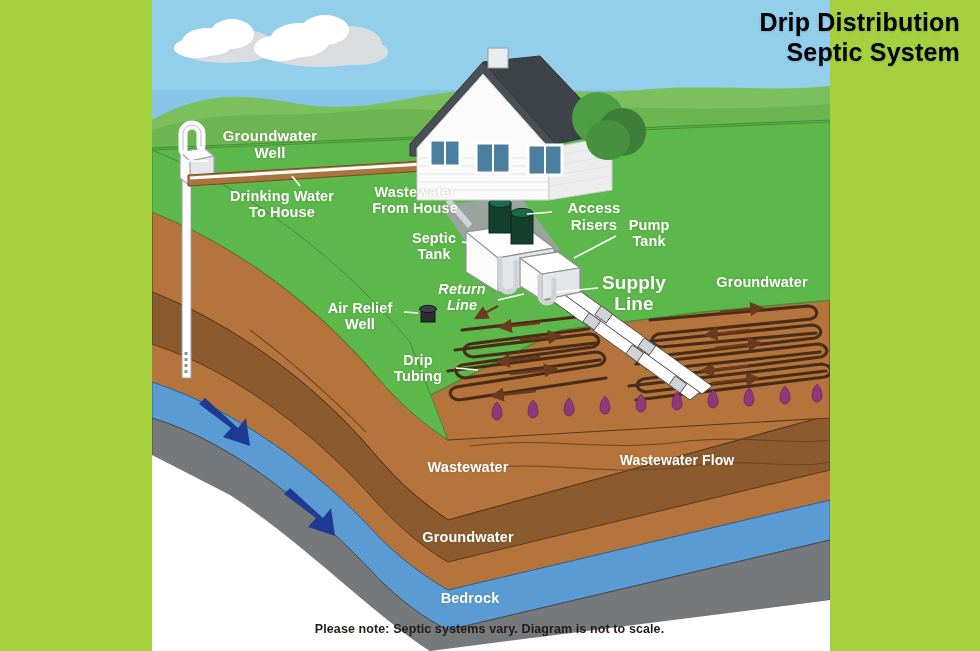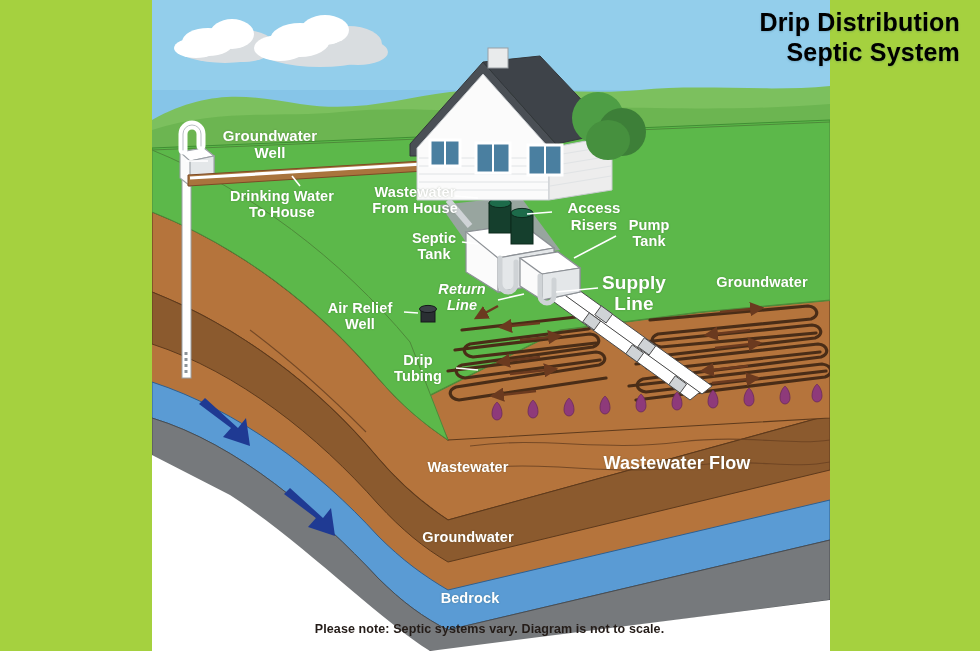--- a/index.html
+++ b/index.html
@@ -435,21 +435,21 @@
     <div>Drip</div>
     <div>Tubing</div>
   </div>
 
   <div class="lbl" style="left:714px; top:274px; width:96px; font-size:14.5px;">Groundwater</div>
 
   <div class="lbl" style="left:382px; top:459px; width:172px; font-size:14.5px;">
     <div>Wastewater</div>
   </div>
 
-  <div class="lbl" style="left:602px; top:453px; width:150px; font-size:18px;">Wastewater Flow</div>
+  <div class="lbl" style="left:602px; top:453px; width:150px; font-size:14px;">Wastewater Flow</div>
 
   <div class="lbl" style="left:412px; top:529px; width:112px; font-size:14.5px;">Groundwater</div>
 
   <div class="lbl" style="left:424px; top:576px; width:92px; font-size:14.5px;margin-top:14px;">Bedrock</div>
 
   <svg class="diagram" viewBox="0 0 980 651" xmlns="http://www.w3.org/2000/svg" style="pointer-events:none;">
     <g stroke="#ffffff" stroke-width="1.6" fill="none">
       <line x1="208" y1="161" x2="186" y2="161"></line>
       <line x1="300" y1="186" x2="292" y2="176"></line>
       <line x1="455" y1="196" x2="478" y2="198"></line>

